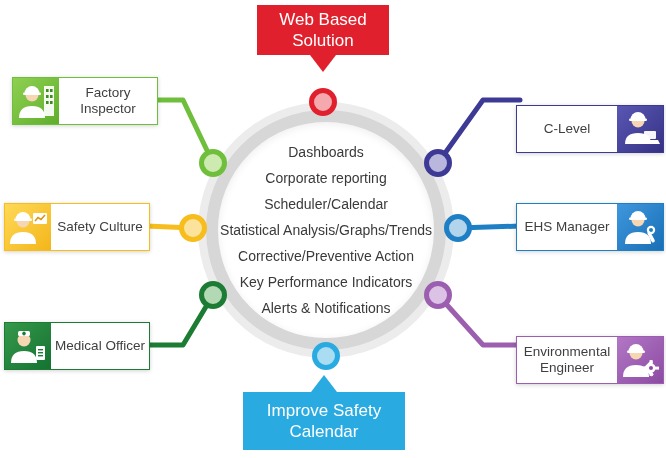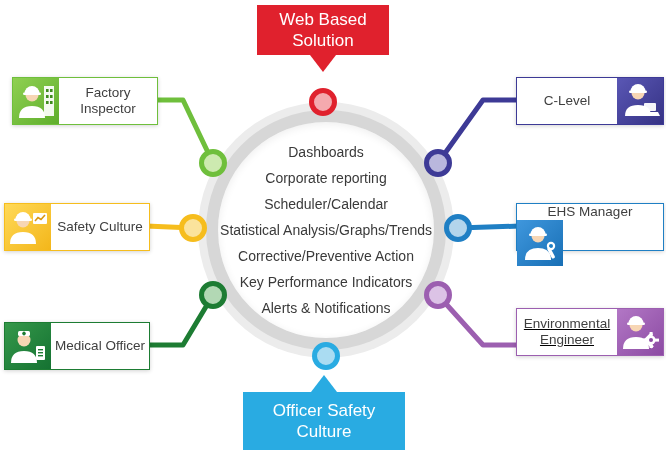--- a/index.html
+++ b/index.html
@@ -41,21 +41,21 @@
   .side-box .icon-square{
     flex:0 0 46px;width:46px;height:46px;display:flex;align-items:center;justify-content:center;
   }
   .side-box .label{
     flex:1;display:flex;align-items:center;justify-content:center;text-align:center;
     font-size:13.5px;line-height:1.15;color:#3f3f3f;padding:0 4px;
   }
   .bd-green{border:1px solid #6fbf3c;}
   .bd-yellow{border:1px solid #f6bd1d;}
   .bd-dkgreen{border:1px solid #1d7c33;}
-  .bd-indigo{border:1px solid #3d3a96;}
+  .bd-indigo{border:1px solid #3d3a96;margin-top:28px;}
   .bd-blue{border:1px solid #1f7fc4;}
   .bd-purple{border:1px solid #9c5fb0;}
   .bg-green{background:linear-gradient(135deg,#8fd052,#5fae2c);}
   .bg-yellow{background:linear-gradient(135deg,#ffd957,#f3b61a);}
   .bg-dkgreen{background:linear-gradient(135deg,#35984a,#157232);}
   .bg-indigo{background:linear-gradient(135deg,#5a57b5,#353284);}
   .bg-blue{background:linear-gradient(135deg,#3f97dd,#186fb5);}
   .bg-purple{background:linear-gradient(135deg,#b277c5,#8c4ba3);}
   
   .callout{
@@ -106,21 +106,21 @@
   <div class="node node-skyblue" style="left:312px;top:342px;"></div>
   <div class="node node-indigo" style="left:424px;top:149px;"></div>
   <div class="node node-blue" style="left:444px;top:214px;"></div>
   <div class="node node-purple" style="left:424px;top:281px;"></div>
 
   <div class="callout callout-top">
     <div>Web Based Solution</div>
   </div>
 
   <div class="callout callout-bottom">
-    <div>Officer Safety Culture</div>
+    <div>Improve Safety Calendar</div>
   </div>
 
   <div class="side-box bd-green" style="left:4px;top:77px;margin-left:8px;">
     <span class="icon-square bg-green">
       <svg width="46" height="46" viewBox="0 0 46 46">
         <rect x="31" y="8" width="10" height="30" fill="#ffffff" opacity="0.92"></rect>
         <rect x="33" y="11" width="2.6" height="3" fill="#3f8c1e"></rect>
           <rect x="37" y="11" width="2.6" height="3" fill="#3f8c1e"></rect>
         <rect x="33" y="17" width="2.6" height="3" fill="#3f8c1e"></rect>
           <rect x="37" y="17" width="2.6" height="3" fill="#3f8c1e"></rect>
@@ -173,36 +173,36 @@
         <circle cx="21" cy="15" r="6.5" fill="#f7d6b4"></circle>
         <path d="M13.5 13.5a7.5 7.5 0 0 1 15 0z" fill="#ffffff"></path>
         <rect x="12" y="12.6" width="18" height="2.4" rx="1.2" fill="#ffffff"></rect>
         <path d="M8 38q0-11 13-11t13 11z" fill="#ffffff"></path>
         <rect x="27" y="25" width="12" height="8" rx="1" fill="#ffffff" opacity="0.95"></rect>
         <path d="M25 34h16l2 4H23z" fill="#ffffff"></path>
       </svg>
     </span>
   </div>
 
-  <div class="side-box bd-blue" style="left:516px;top:203px;width:146px;flex-direction:column;">
+  <div class="side-box bd-blue" style="left:516px;top:203px;width:146px;">
     <div class="label">EHS Manager</div>
     <span class="icon-square bg-blue">
       <svg width="46" height="46" viewBox="0 0 46 46">
         <circle cx="21" cy="16" r="6.5" fill="#f7d6b4"></circle>
         <path d="M13.5 14.5a7.5 7.5 0 0 1 15 0z" fill="#ffffff"></path>
         <rect x="12" y="13.6" width="18" height="2.4" rx="1.2" fill="#ffffff"></rect>
         <path d="M8 40q0-12 13-12t13 12z" fill="#ffffff"></path>
         <circle cx="34" cy="26" r="4.2" fill="#ffffff"></circle>
         <circle cx="34" cy="26" r="2" fill="#1f7fc4"></circle>
         <rect x="32.4" y="27" width="3.4" height="12" rx="1.6" fill="#ffffff" transform="rotate(-28 34 33)"></rect>
       </svg>
     </span>
   </div>
 
-  <div class="side-box bd-purple" style="left:516px;top:308px;width:146px;text-decoration:underline;">
+  <div class="side-box bd-purple" style="left:516px;top:336px;width:146px;">
     <div class="label">Environmental Engineer</div>
     <span class="icon-square bg-purple">
       <svg width="46" height="46" viewBox="0 0 46 46">
         <circle cx="19" cy="16" r="6.5" fill="#f7d6b4"></circle>
         <path d="M11.5 14.5a7.5 7.5 0 0 1 15 0z" fill="#ffffff"></path>
         <rect x="10" y="13.6" width="18" height="2.4" rx="1.2" fill="#ffffff"></rect>
         <path d="M6 40q0-12 13-12t13 12z" fill="#ffffff"></path>
         <g fill="#ffffff">
           <rect x="32.6" y="23" width="3" height="16"></rect>
           <rect x="26" y="29.6" width="16" height="3"></rect>

